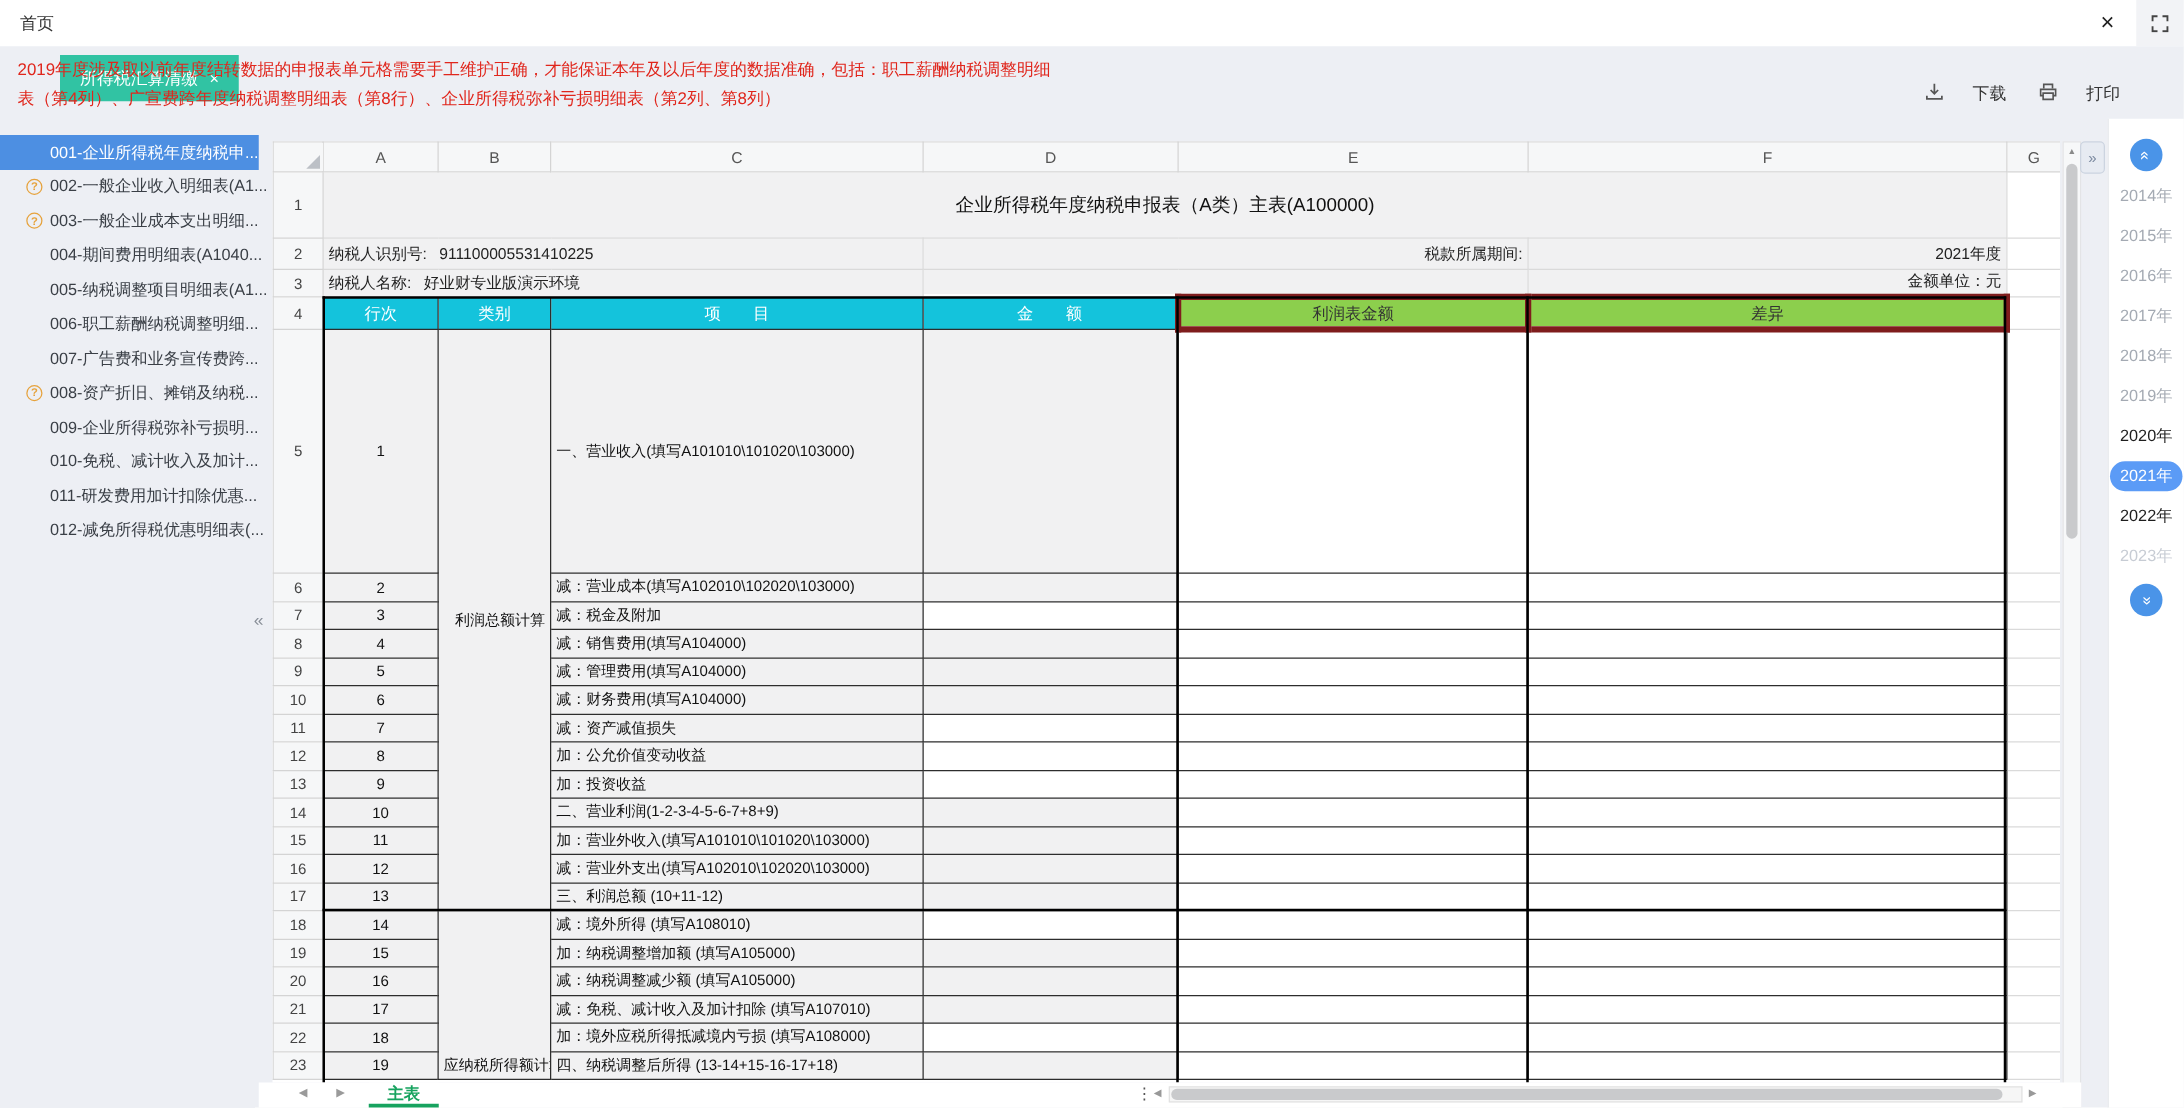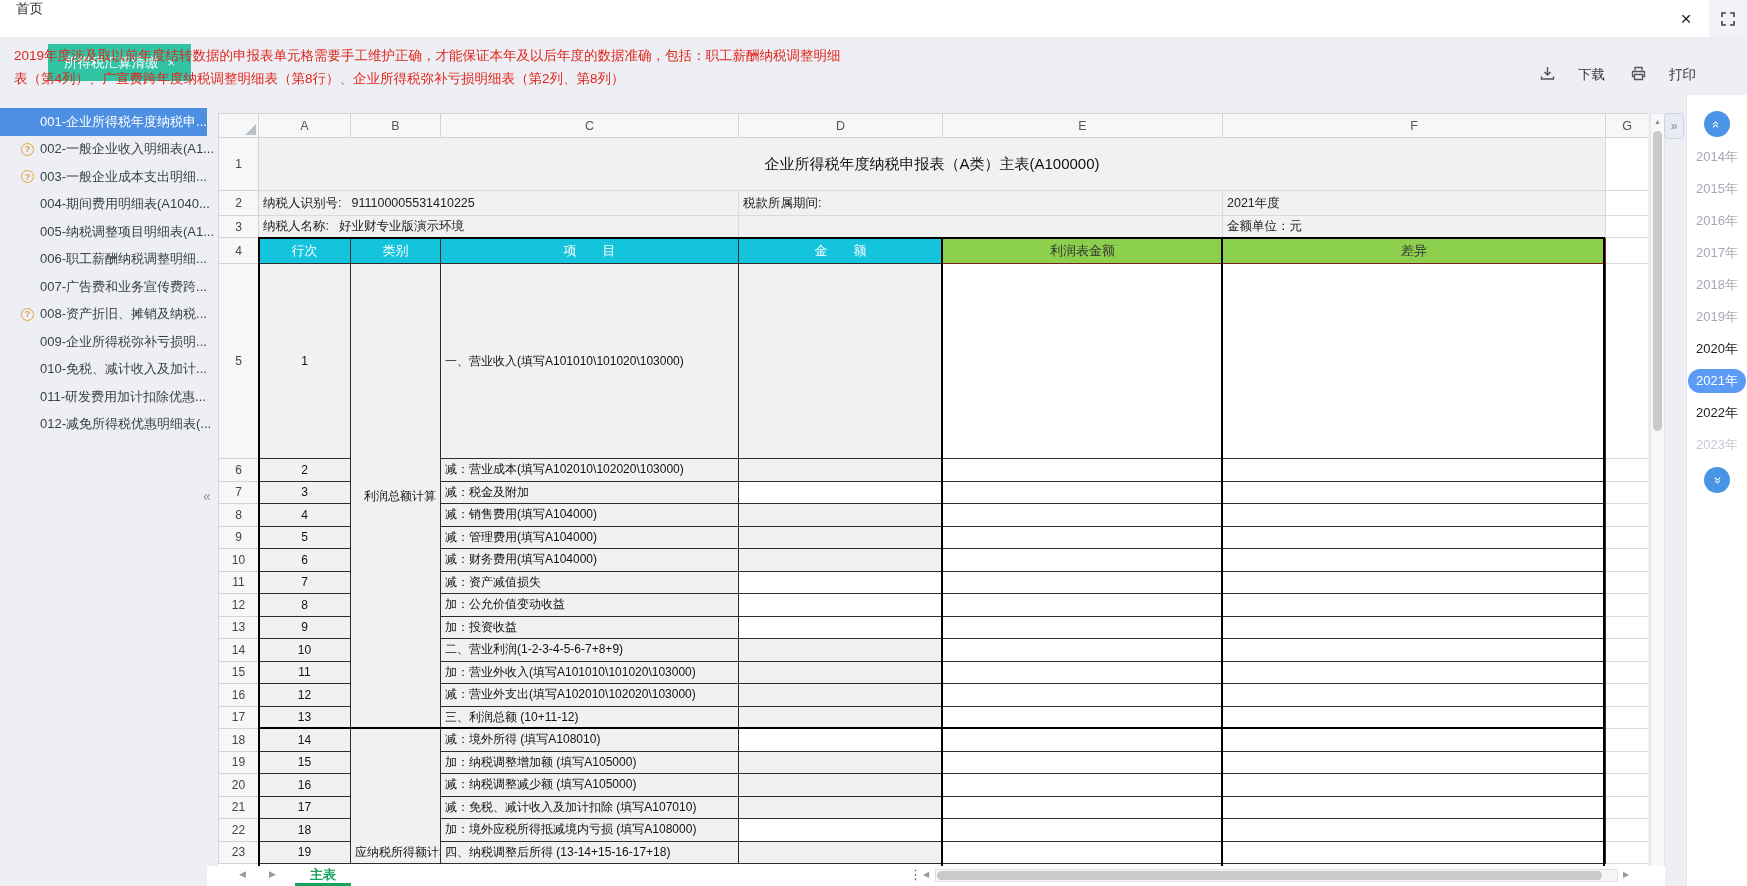--- a/index.html
+++ b/index.html
@@ -5,21 +5,21 @@
   * { margin:0; padding:0; box-sizing:border-box; }
   html,body { width:1747px; height:886px; }
   body {
     position:relative; overflow:hidden;
     background:#edeff4;
     font-family:"Liberation Sans", sans-serif;
     color:#333;
   }
   
   .topbar { position:absolute; left:0; top:0; width:1747px; height:37px; background:#fff; }
-  .tab-home { position:absolute; left:0; top:0; height:37px; padding:0 16px; display:flex; 
+  .tab-home { position:absolute; left:0; top:0; height:37px; padding:0 16px; display:flex; align-items:center;
     font-size:13.5px; color:#333; cursor:pointer; }
   .tab-active { position:absolute; left:48px; top:0; height:37px; padding:0 16px; display:flex; align-items:center; gap:9px;
     background:#31c3a3; color:#fff; font-size:13.5px; cursor:pointer;margin-top:44px; }
   .tab-active .tclose { font-size:13px; line-height:1; }
   .win-close { position:absolute; right:44px; top:0; width:34px; height:37px; display:flex; align-items:center; justify-content:center;
     font-size:19px; color:#222; cursor:pointer; }
   .win-full { position:absolute; right:0; top:0; width:38px; height:37px; display:flex; align-items:center; justify-content:center;
     background:#f2f3f6; cursor:pointer; }
   
   .warning { position:absolute; left:14px; top:44px; width:838px; font-size:13.5px; line-height:23px; color:#e0261c; }
@@ -39,23 +39,23 @@
   .sheet th, .sheet td { padding:0 4px; overflow:hidden; white-space:nowrap; font-weight:normal; }
   .ch th { height:24px; background:#f6f7f8; border:1px solid #d4d4d4; color:#555; font-size:12.5px; }
   .corner { position:relative; }
   .corner i { position:absolute; right:2px; bottom:2px; width:0; height:0;
     border-bottom:11px solid #bcc0c6; border-left:11px solid transparent; }
   .rn { background:#f6f7f8; border:1px solid #d4d4d4; color:#444; text-align:center; font-size:12px; }
   .lt { background:#f1f1f2; border:1px solid #dadada; font-size:12.5px; color:#222; }
   .g  { background:#fff; border:1px solid #dadada; }
   .title-cell { text-align:center; font-size:15px; font-weight:bold; color:#111; }
   .ival { margin-left:10px; }
-  .ralign { text-align:left;margin-top:11px; }
+  .ralign { text-align:right;margin-top:11px; }
   .hcyan { background:#14c3dc; color:#fff; font-weight:bold; text-align:center; font-size:13px; border:1px solid #2d2d2d; }
-  .hgreen{ background:#8ccf4d; color:#333; font-weight:bold; text-align:center; font-size:13px; border:1px solid #7f1d1d; }
+  .hgreen{ background:#8ccf4d; color:#333; font-weight:bold; text-align:center; font-size:13px; border:5px solid #7f1d1d; }
   .dk { border:1px solid #2d2d2d; background:#f1f1f2; font-size:12px; color:#111; }
   .wh { background:#fff; }
   .ln { text-align:center; }
   .it { font-weight:bold; padding-left:24px; }
   .it.head { padding-left:4px; }
   .cat { font-weight:bold; text-align:right; white-space:normal; font-size:12px; line-height:14px; padding:0 2px; }
   .cat.bot { vertical-align:bottom; padding-bottom:4px; text-align:left; }
   .ovl { position:absolute; pointer-events:none; }
   .outline { left:40px; top:124px; width:1347px; height:680px; border:2px solid #000; border-bottom:none; }
   .vline1 { left:723px; top:124px; width:2px; height:680px; background:#000; }

